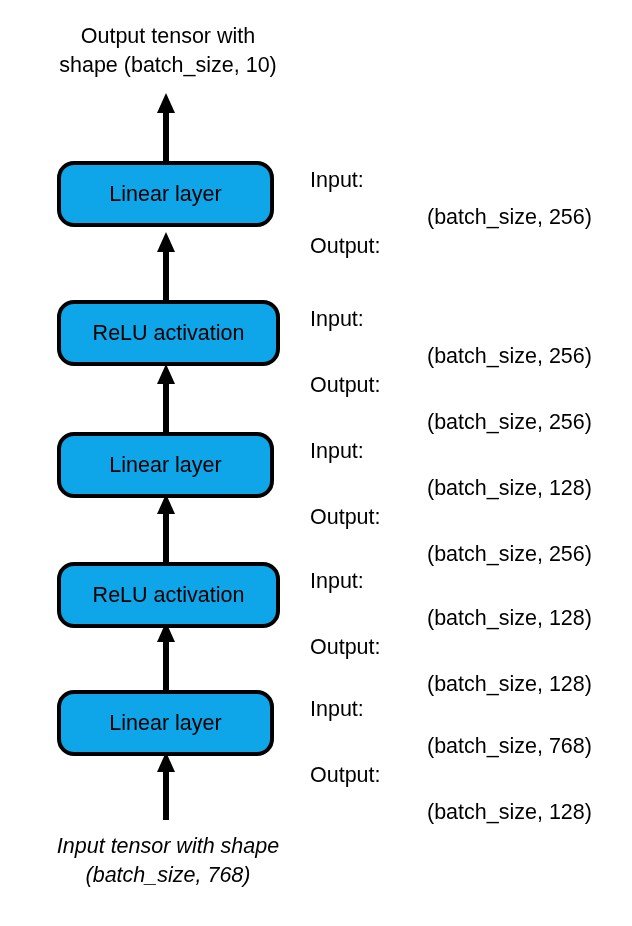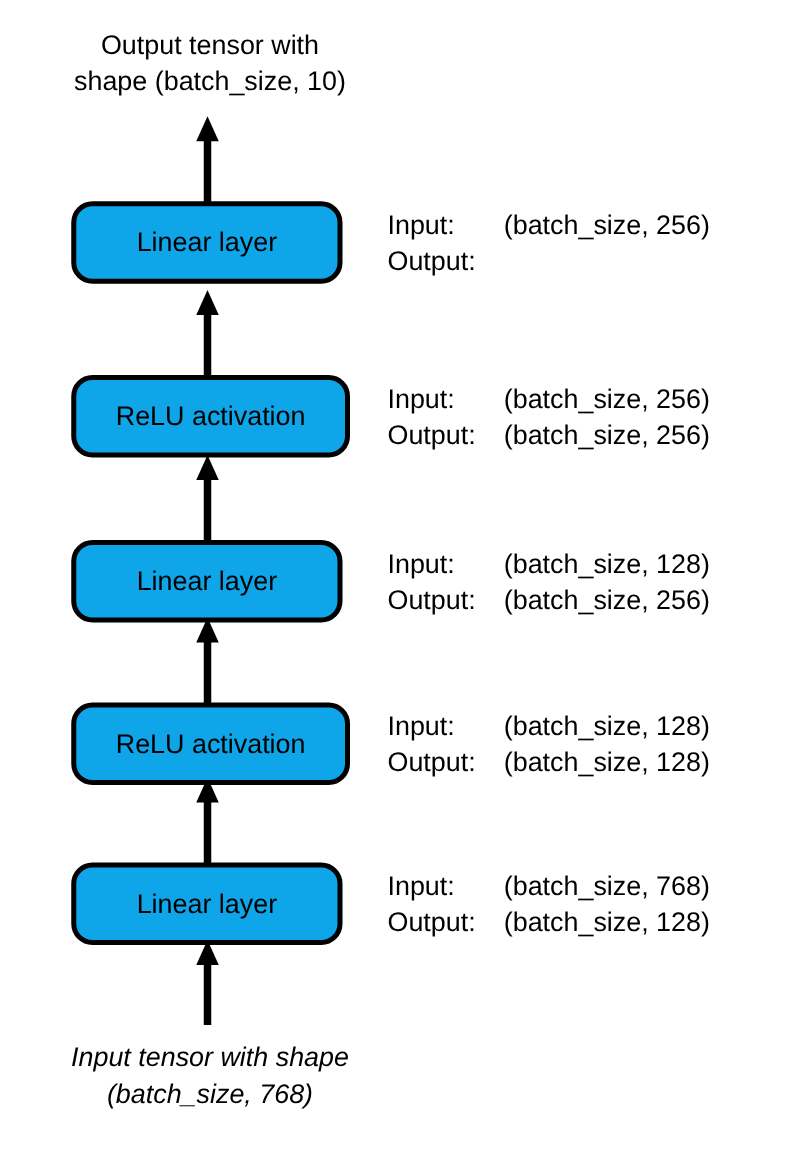--- a/index.html
+++ b/index.html
@@ -93,23 +93,23 @@
 
   
   .annotation {
     position: absolute;
     left: 310px;
     font-size: 21.5px;
     line-height: 29px;
     color: #000000;
     white-space: nowrap;
   }
-  .annotation .row { display: flex; }
+  .annotation .row { display: flex; gap: 24px; }
   .annotation .key   { width: 93px; flex: none; }
-  .annotation .value { flex: none; }
+  .annotation .value { flex: none; margin-top: 37px; }
 
   #ann-0 { top: 166px; }
   #ann-1 { top: 305px; }
   #ann-2 { top: 437px; }
   #ann-3 { top: 567px; }
   #ann-4 { top: 695px; }
 </style>
 </head>
 <body>
 

